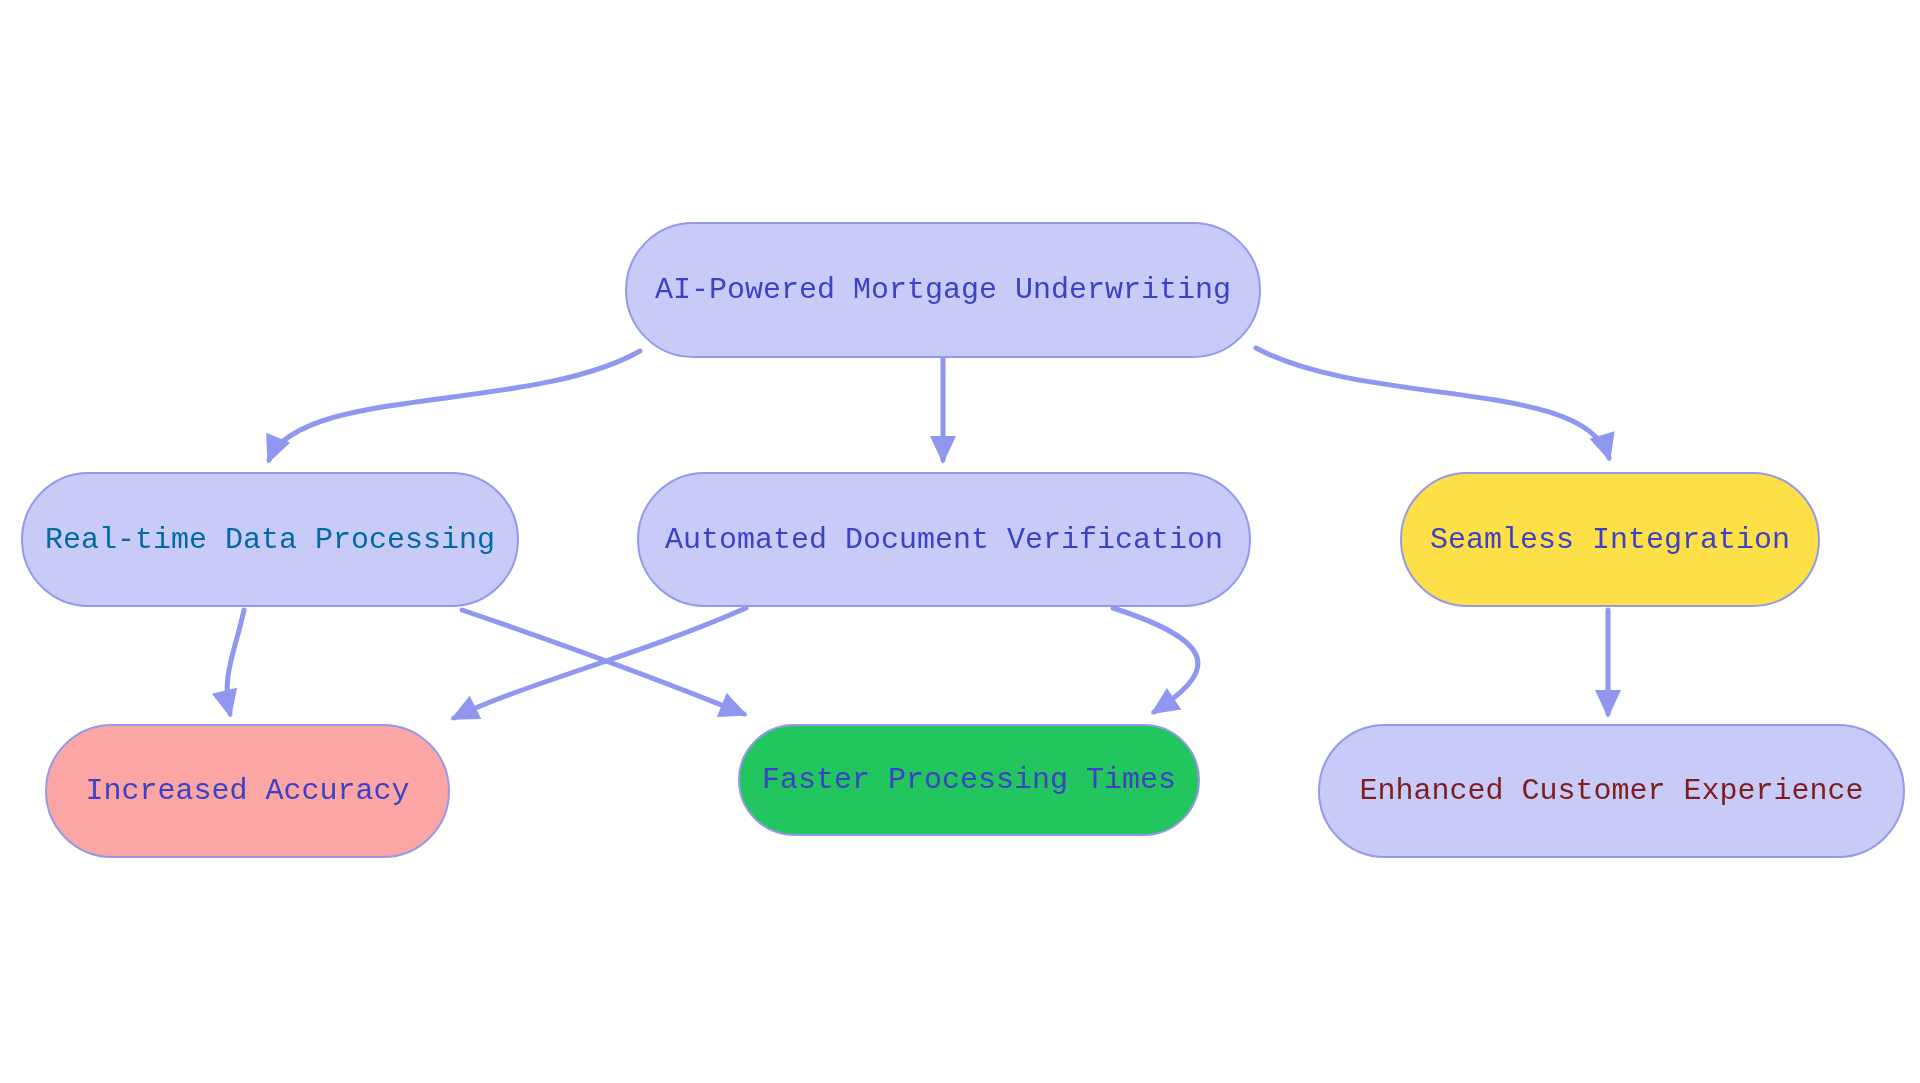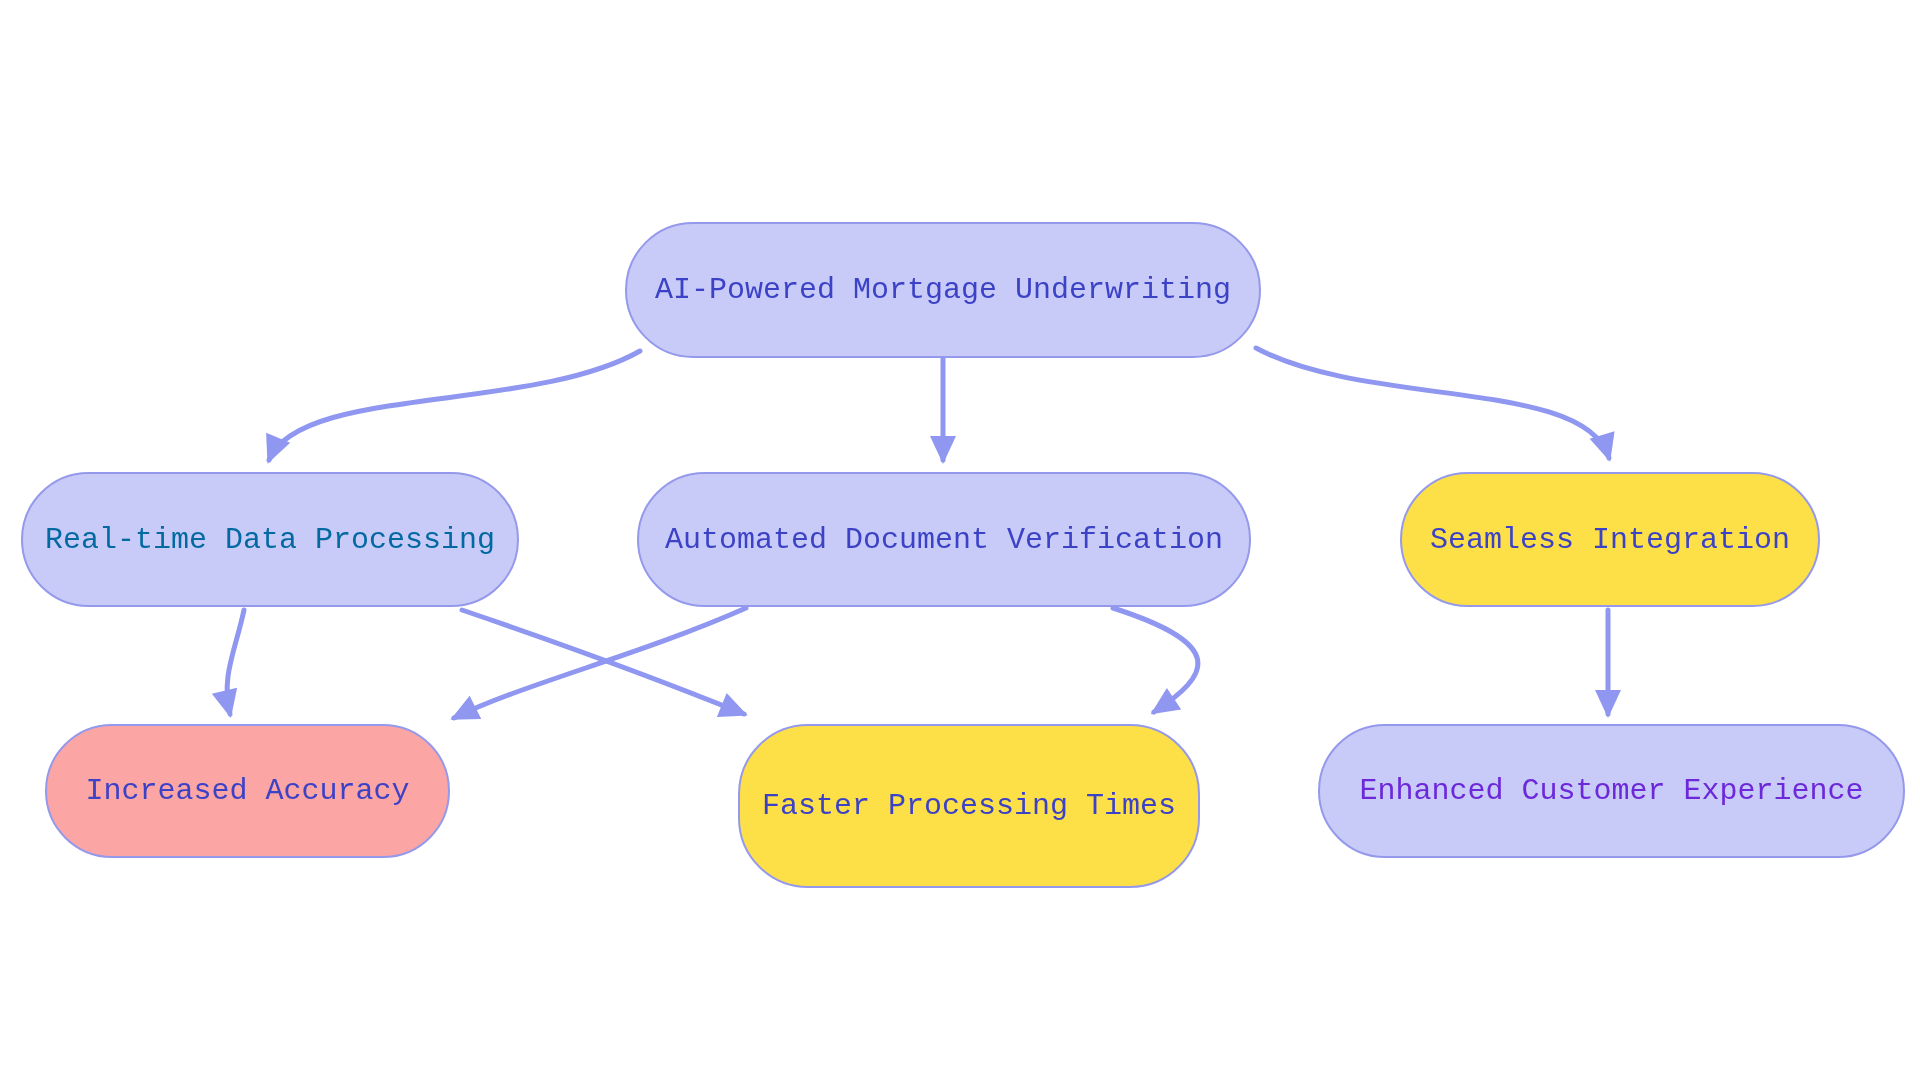--- a/index.html
+++ b/index.html
@@ -76,20 +76,20 @@
       </div>
       <div class="flow-node" style="left: 637px; top: 472px; width: 614px; height: 135px; background: rgb(200, 203, 248); border-color: rgb(148, 153, 235); color: rgb(60, 66, 198);">
         <span>Automated Document Verification</span>
       </div>
       <div class="flow-node" style="left: 1400px; top: 472px; width: 420px; height: 135px; background: #fde047; border-color: rgb(148, 153, 235); color: rgb(60, 66, 198);">
         <span>Seamless Integration</span>
       </div>
       <div class="flow-node" style="left: 45px; top: 724px; width: 405px; height: 134px; background: #fca5a5; border-color: rgb(148, 153, 235); color: rgb(60, 66, 198);">
         <span>Increased Accuracy</span>
       </div>
-      <div class="flow-node" style="left: 738px; top: 724px; width: 462px; height: 164px; background: #fde047; border-color: rgb(148, 153, 235); color: rgb(60, 66, 198);">
+      <div class="flow-node" style="left: 738px; top: 724px; width: 462px; height: 112px; background: #22c55e; border-color: rgb(148, 153, 235); color: rgb(60, 66, 198);">
         <span>Faster Processing Times</span>
       </div>
-      <div class="flow-node" style="left: 1318px; top: 724px; width: 587px; height: 134px; background: rgb(200, 203, 248); border-color: rgb(148, 153, 235); color: #6d28d9;">
+      <div class="flow-node" style="left: 1318px; top: 724px; width: 587px; height: 134px; background: rgb(200, 203, 248); border-color: rgb(148, 153, 235); color: #7f1d1d;">
         <span>Enhanced Customer Experience</span>
       </div>
     </div>
 </div>
 
 </body></html>

